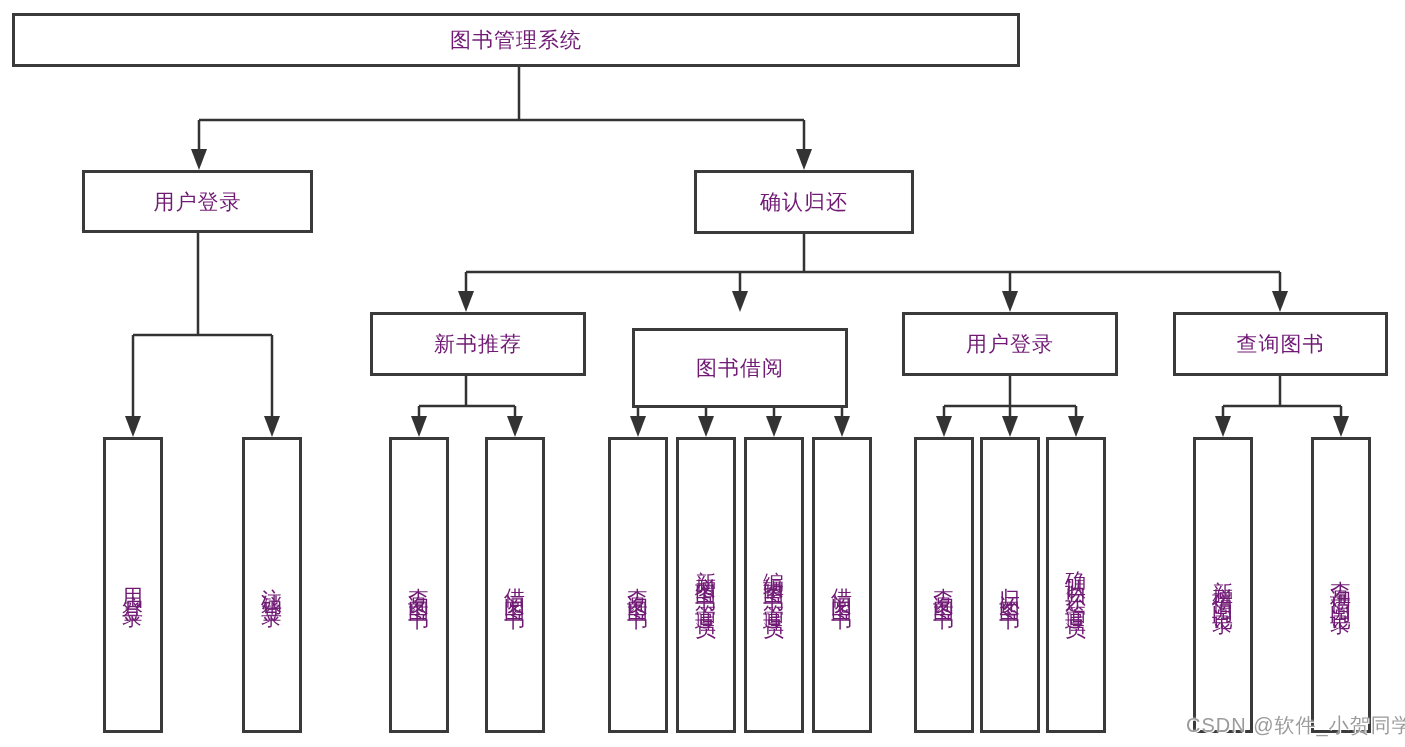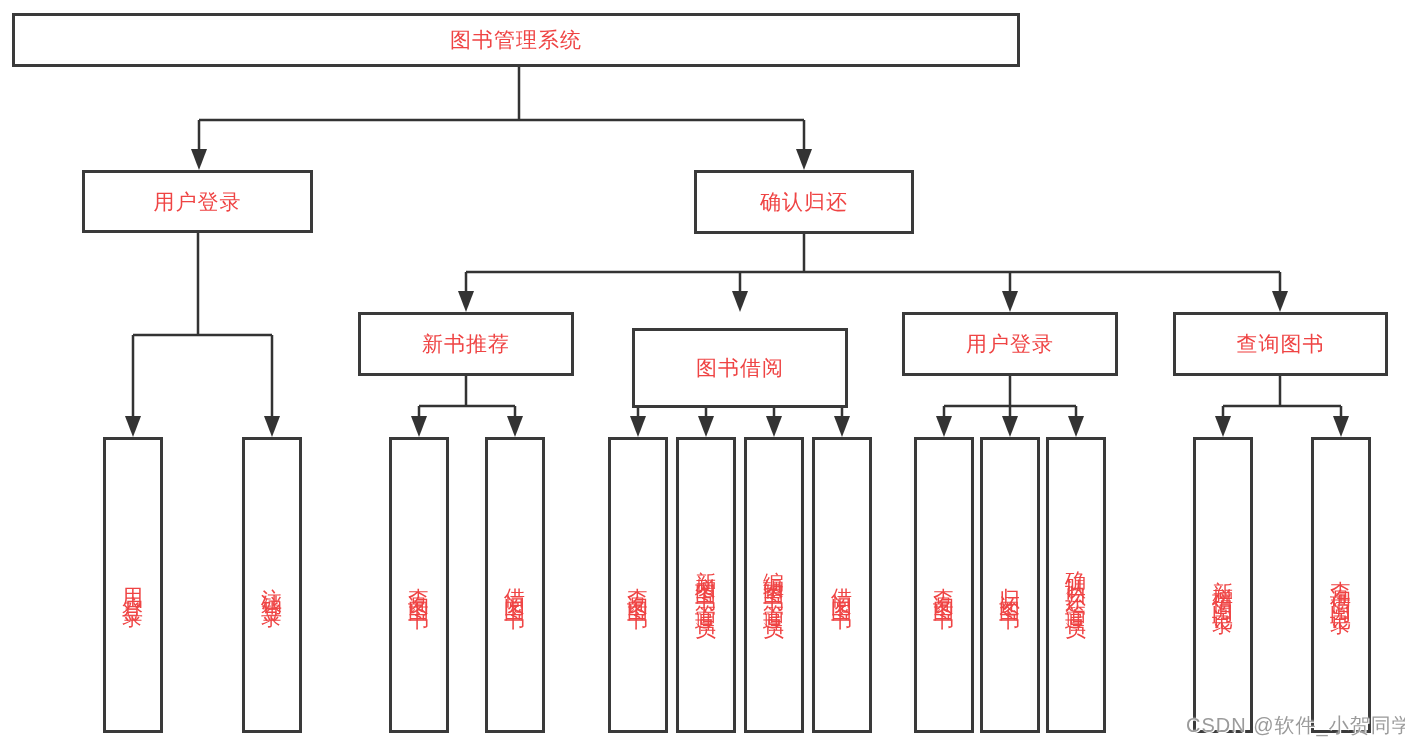--- a/index.html
+++ b/index.html
@@ -22,21 +22,21 @@
     pointer-events: none;
   }
   .box {
     position: absolute;
     box-sizing: border-box;
     border: 3px solid #3a3a3a;
     background: #ffffff;
     display: flex;
     align-items: center;
     justify-content: center;
-    color: #ef4444;
+    color: #701a75;
     z-index: 2;
   }
   .box.h .lbl {
     font-size: 21px;
     letter-spacing: 1px;
     white-space: nowrap;
   }
   .box.v .lbl {
     writing-mode: vertical-rl;
     text-orientation: mixed;
@@ -106,21 +106,21 @@
     <span class="lbl">图书管理系统</span>
   </div>
 
   <div class="box h" style="left:82px; top:170px; width:231px; height:63px">
     <span class="lbl">用户登录</span>
   </div>
   <div class="box h" style="left:694px; top:170px; width:220px; height:64px">
     <span class="lbl">确认归还</span>
   </div>
 
-  <div class="box h" style="left:358px; top:312px; width:216px; height:64px">
+  <div class="box h" style="left:370px; top:312px; width:216px; height:64px">
     <span class="lbl">新书推荐</span>
   </div>
   <div class="box h" style="left:632px; top:328px; width:216px; height:80px">
     <span class="lbl">图书借阅</span>
   </div>
   <div class="box h" style="left:902px; top:312px; width:216px; height:64px">
     <span class="lbl">用户登录</span>
   </div>
   <div class="box h" style="left:1173px; top:312px; width:215px; height:64px">
     <span class="lbl">查询图书</span>

